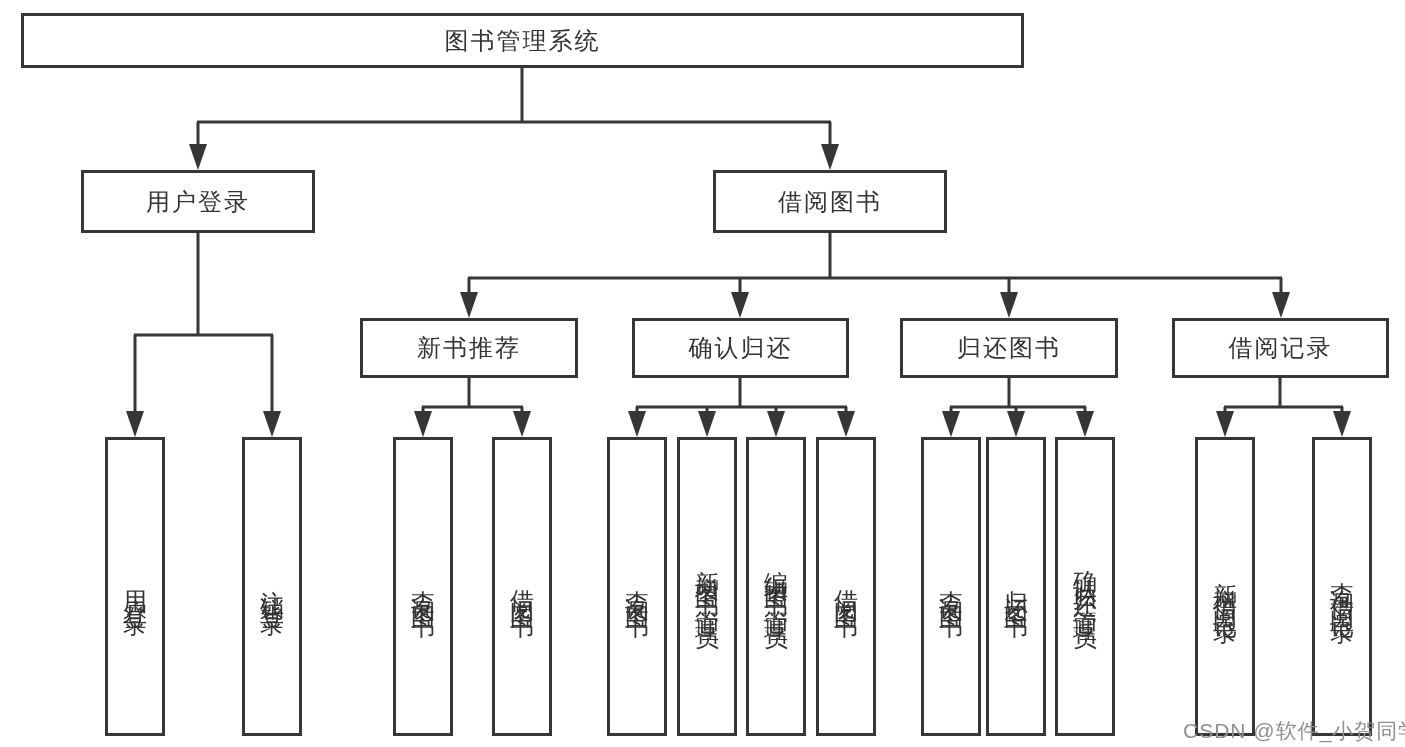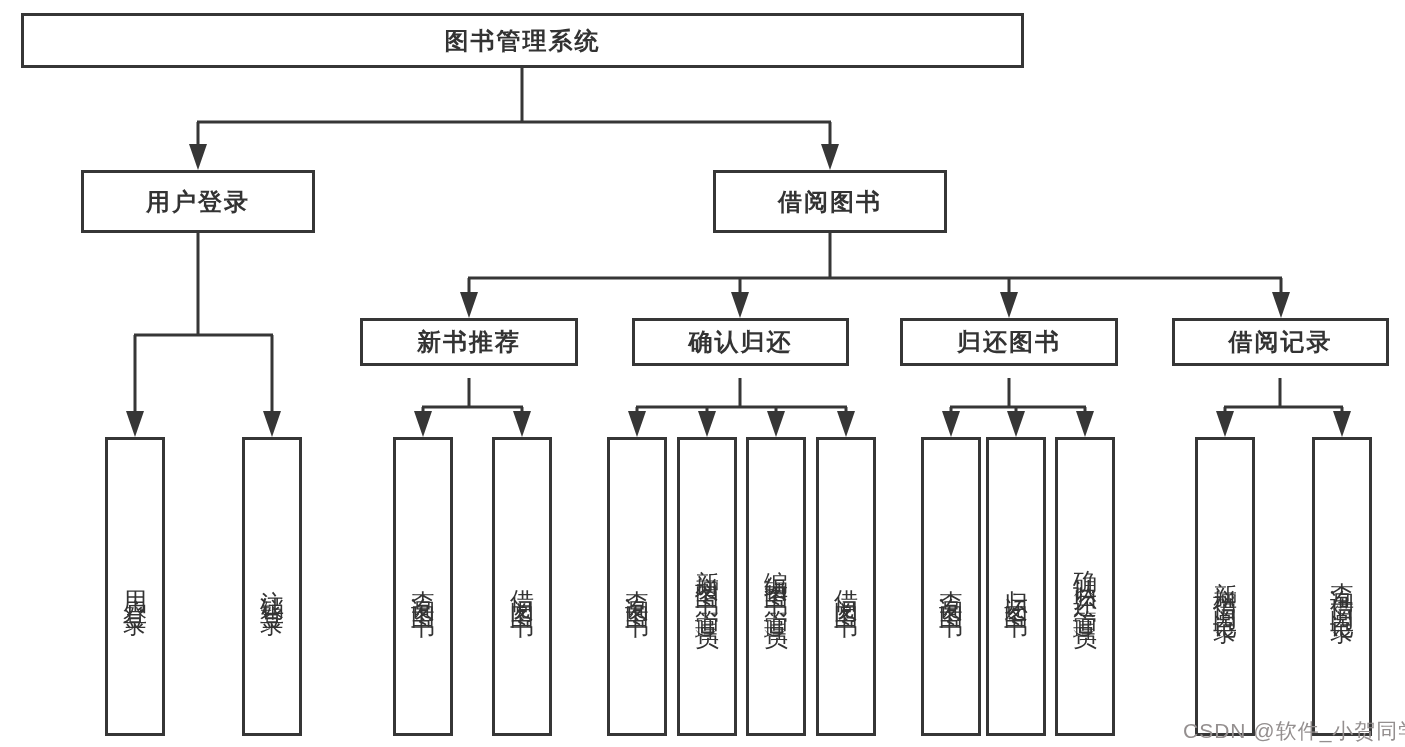--- a/index.html
+++ b/index.html
@@ -26,25 +26,24 @@
     align-items: center;
     justify-content: center;
     z-index: 2;
     color: #333333;
   }
   .hlabel {
     font-size: 24px;
     letter-spacing: 2px;
     color: #333333;
     white-space: nowrap;
-    font-weight: bold;
   }
   .root-box   { left: 21px;  top: 13px;  width: 1003px; height: 55px; }
   .lvl2       { top: 170px;  height: 63px; width: 234px; }
-  .lvl3       { top: 318px;  height: 48px; text-align: right; }
+  .lvl3       { top: 318px;  height: 60px; text-align: right; }
   .leaf       { top: 437px;  height: 299px; width: 60px; }
   .vtext {
     writing-mode: vertical-rl;
     text-orientation: mixed;
     font-size: 24px;
     letter-spacing: 8px;
     color: #333333;
     line-height: 1;
   }
   .watermark {

